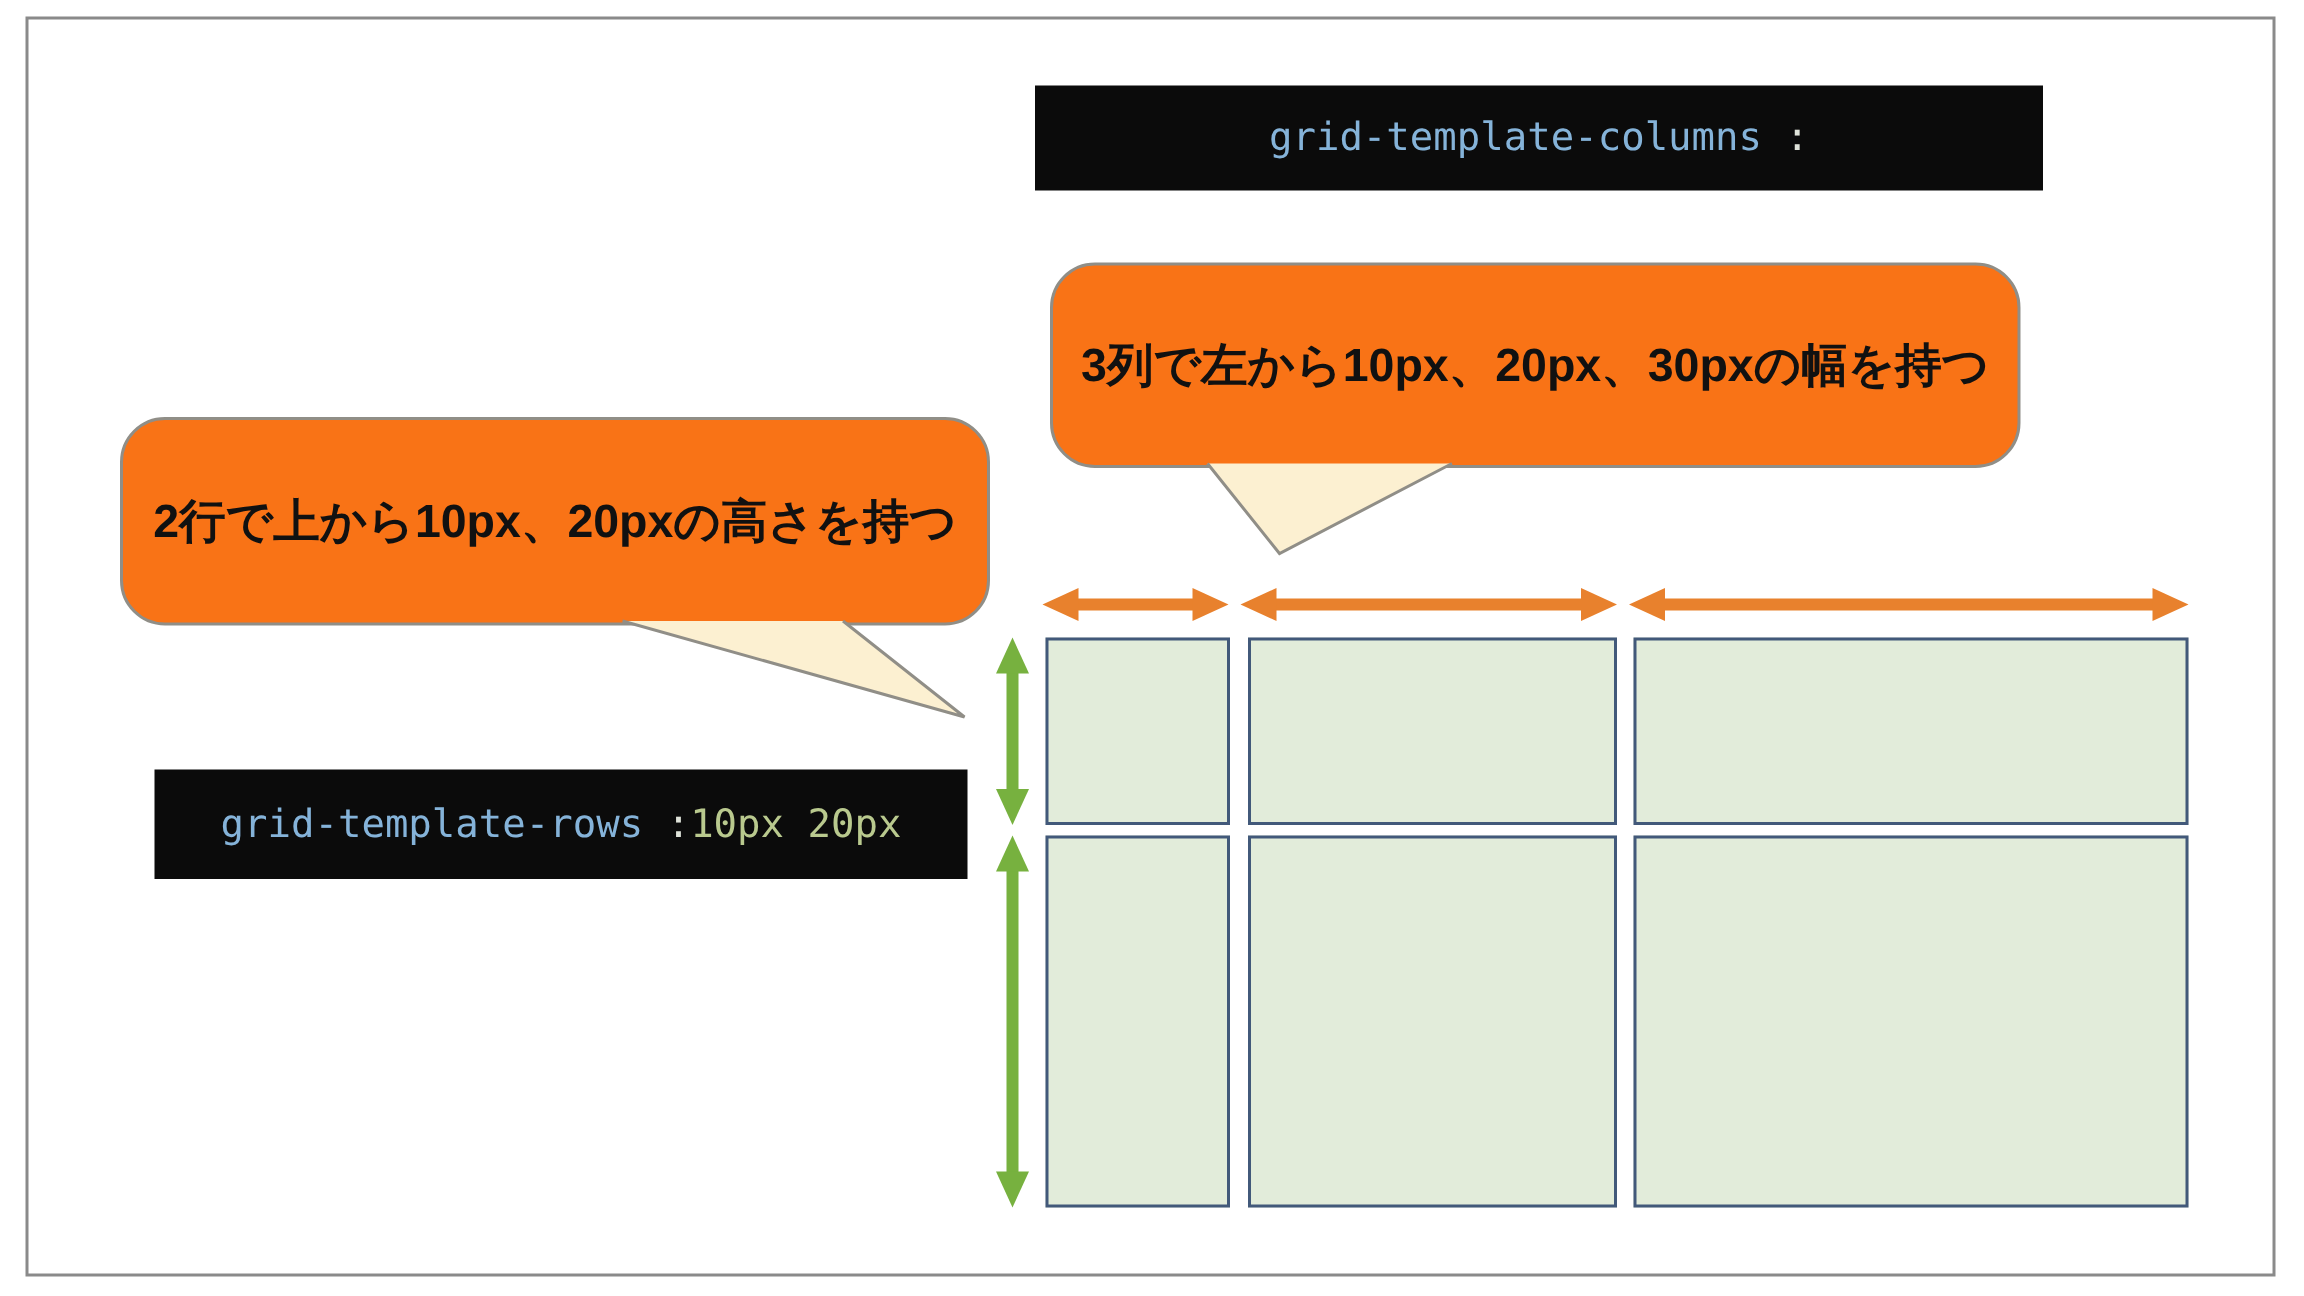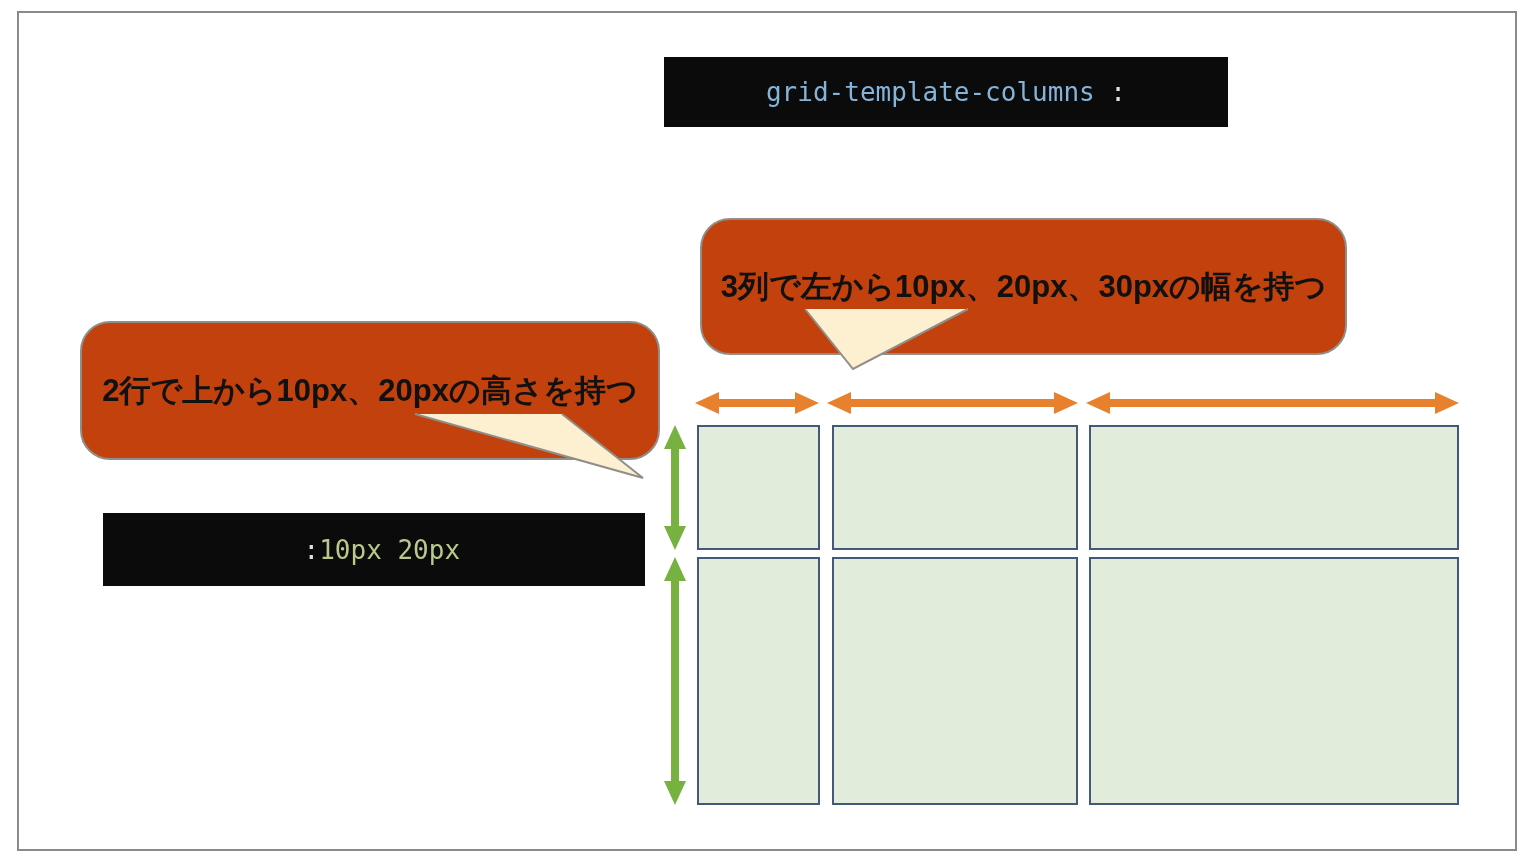--- a/index.html
+++ b/index.html
@@ -11,31 +11,31 @@
     position:absolute;left:17px;top:11px;width:1500px;height:840px;
     border:2px solid #8a8a8a;box-sizing:border-box;background:#ffffff;
   }
   
   .codeblock{
     position:absolute;background:#0b0b0b;color:#fff;
     font-family:"DejaVu Sans Mono","Liberation Mono",monospace;
     font-size:26px;display:flex;align-items:center;justify-content:center;
     white-space:pre;letter-spacing:0px;
   }
-  .code-columns{left:664px;top:57px;width:564px;height:70px;}
+  .code-columns{left:690px;top:57px;width:672px;height:70px;}
   .code-rows{left:103px;top:513px;width:542px;height:73px;}
   .tok-prop{color:#85b3d9;}
   .tok-punct{color:#dfe3da;}
   .tok-val{color:#b9c98e;}
   
   .bubble{
-    position:absolute;background:#c2410c;border:2px solid #908e87;
+    position:absolute;background:#f97316;border:2px solid #908e87;
     border-radius:30px;box-sizing:border-box;
     display:flex;align-items:center;justify-content:center;
-    font-size:31px;font-weight:600;color:#111;margin-top:43px;
+    font-size:31px;font-weight:600;color:#111;
   }
   .bubble-columns{left:700px;top:175px;width:647px;height:137px;}
   .bubble-rows{left:80px;top:278px;width:580px;height:139px;}
   
   .cell{
     position:absolute;background:#e2ecda;border:2px solid #42597a;
     box-sizing:border-box;
   }
   .r1{top:425px;height:125px;}
   .r2{top:557px;height:248px;}
@@ -48,21 +48,21 @@
 </head>
 <body>
 
 <div class="frame"></div>
 
 <div class="codeblock code-columns">
   <span class="tok-prop">grid-template-columns</span><span class="tok-punct"> :</span>
 </div>
 
 <div class="codeblock code-rows">
-  <span class="tok-punct"> :</span><span class="tok-val">10px 20px</span>
+  <span class="tok-prop">grid-template-rows</span><span class="tok-punct"> :</span><span class="tok-val">10px 20px</span>
 </div>
 
 <div class="bubble bubble-columns">
   <span>3列で左から10px、20px、30pxの幅を持つ</span>
 </div>
 
 <div class="bubble bubble-rows">
   <span>2行で上から10px、20pxの高さを持つ</span>
 </div>
 

